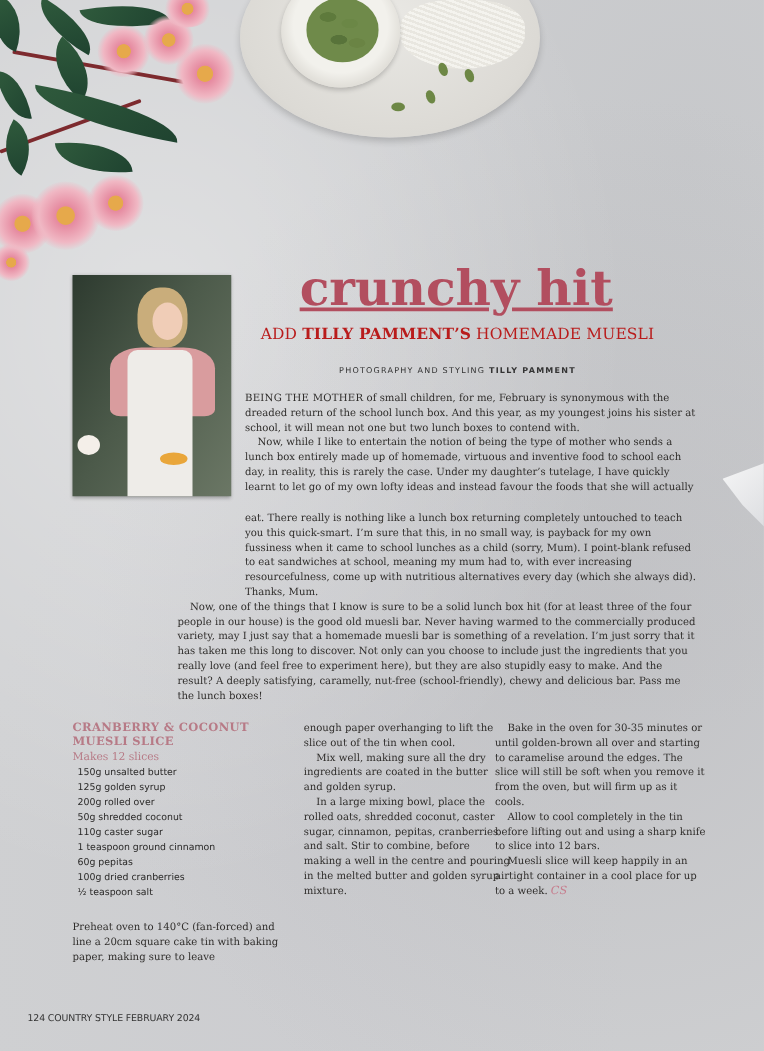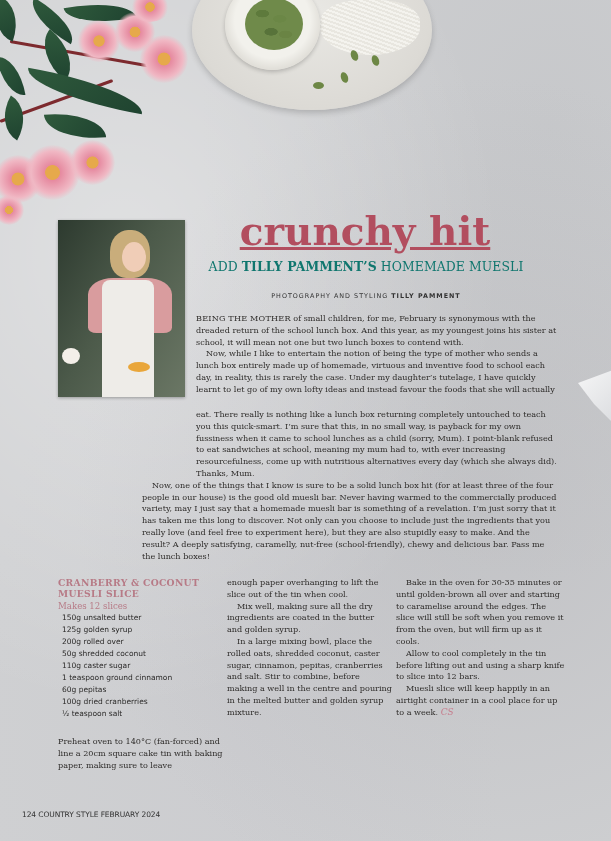--- a/index.html
+++ b/index.html
@@ -49,21 +49,21 @@
   .photo .cake { left:70px; top:142px; width:22px; height:10px; border-radius:50%; background:#e9a63a; }
 
   
   .wrap { left:578px; top:368px; width:40px; height:60px;
     background:linear-gradient(135deg, rgba(255,255,255,0.85), rgba(230,232,236,0.6));
     clip-path:polygon(0 25%, 100% 0, 100% 100%, 40% 60%); }
 
   
   .headline { left:200px; top:208px; width:330px; text-align:center;
     font-family:"DejaVu Serif", serif; font-weight:bold; font-size:39px; letter-spacing:0px; color:#b24e5f; line-height:46px;text-decoration:underline; }
-  .standfirst { left:205px; top:260px; width:322px; text-align:center; font-size:12.4px; line-height:14px; color:#0f766e; text-transform:uppercase; letter-spacing:0.1px; }
+  .standfirst { left:205px; top:260px; width:322px; text-align:center; font-size:12.4px; line-height:14px; color:#b91c1c; text-transform:uppercase; letter-spacing:0.1px; }
   .standfirst b { font-weight:bold; }
   .credit { left:205px; top:292px; width:322px; text-align:center; font-family:"DejaVu Sans", sans-serif; font-size:6.4px; letter-spacing:1px; color:#333; text-transform:uppercase; }
   .credit b { font-weight:bold; }
 
   
   .body-copy { left:196px; top:313px; width:363px; font-size:8.1px; line-height:11.8px; color:#2f2d2b; }
   .body-copy p { margin:0; text-indent:10px; }
   .body-copy p.first { text-indent:0; }
   .lead-in { font-variant:small-caps; letter-spacing:0.2px; }
   .body-copy2 { left:142px; top:409px; width:417px; font-size:8.1px; line-height:11.8px; color:#2f2d2b; }
@@ -73,21 +73,21 @@
 
   
   .recipe-title { left:58px; top:578px; width:170px; font-size:9.2px; line-height:10.5px; color:#b77a86; letter-spacing:0.3px; text-transform:uppercase; font-weight:bold; }
   .recipe-yield { left:58px; top:601px; font-size:8.6px; color:#b77a86; }
   .ingredients { left:62px; top:612px; width:165px; margin:0; padding:0; list-style:none;
     font-family:"DejaVu Sans", sans-serif; font-size:7.5px; line-height:12px; color:#2a2928; }
   .method { font-size:8.1px; line-height:11.8px; color:#2f2d2b; }
   .method p { margin:0; text-indent:10px; }
   .method p.cont { text-indent:0; }
   .col1 { left:58px; top:736px; width:165px; }
-  .col2 { left:227px; top:577px; width:165px; }
+  .col2 { left:243px; top:577px; width:165px; }
   .col3 { left:396px; top:577px; width:170px; }
   .initials { font-style:italic; color:#c67d8d; font-size:9px; }
 
   .folio { left:22px; top:810px; font-family:"DejaVu Sans", sans-serif; font-size:7.5px; color:#333; letter-spacing:-0.1px; }
 </style>
 </head>
 <body>
 
 <div>
   <div class="stem" style="left:10px;top:40px;width:140px;transform:rotate(10deg);"></div>

